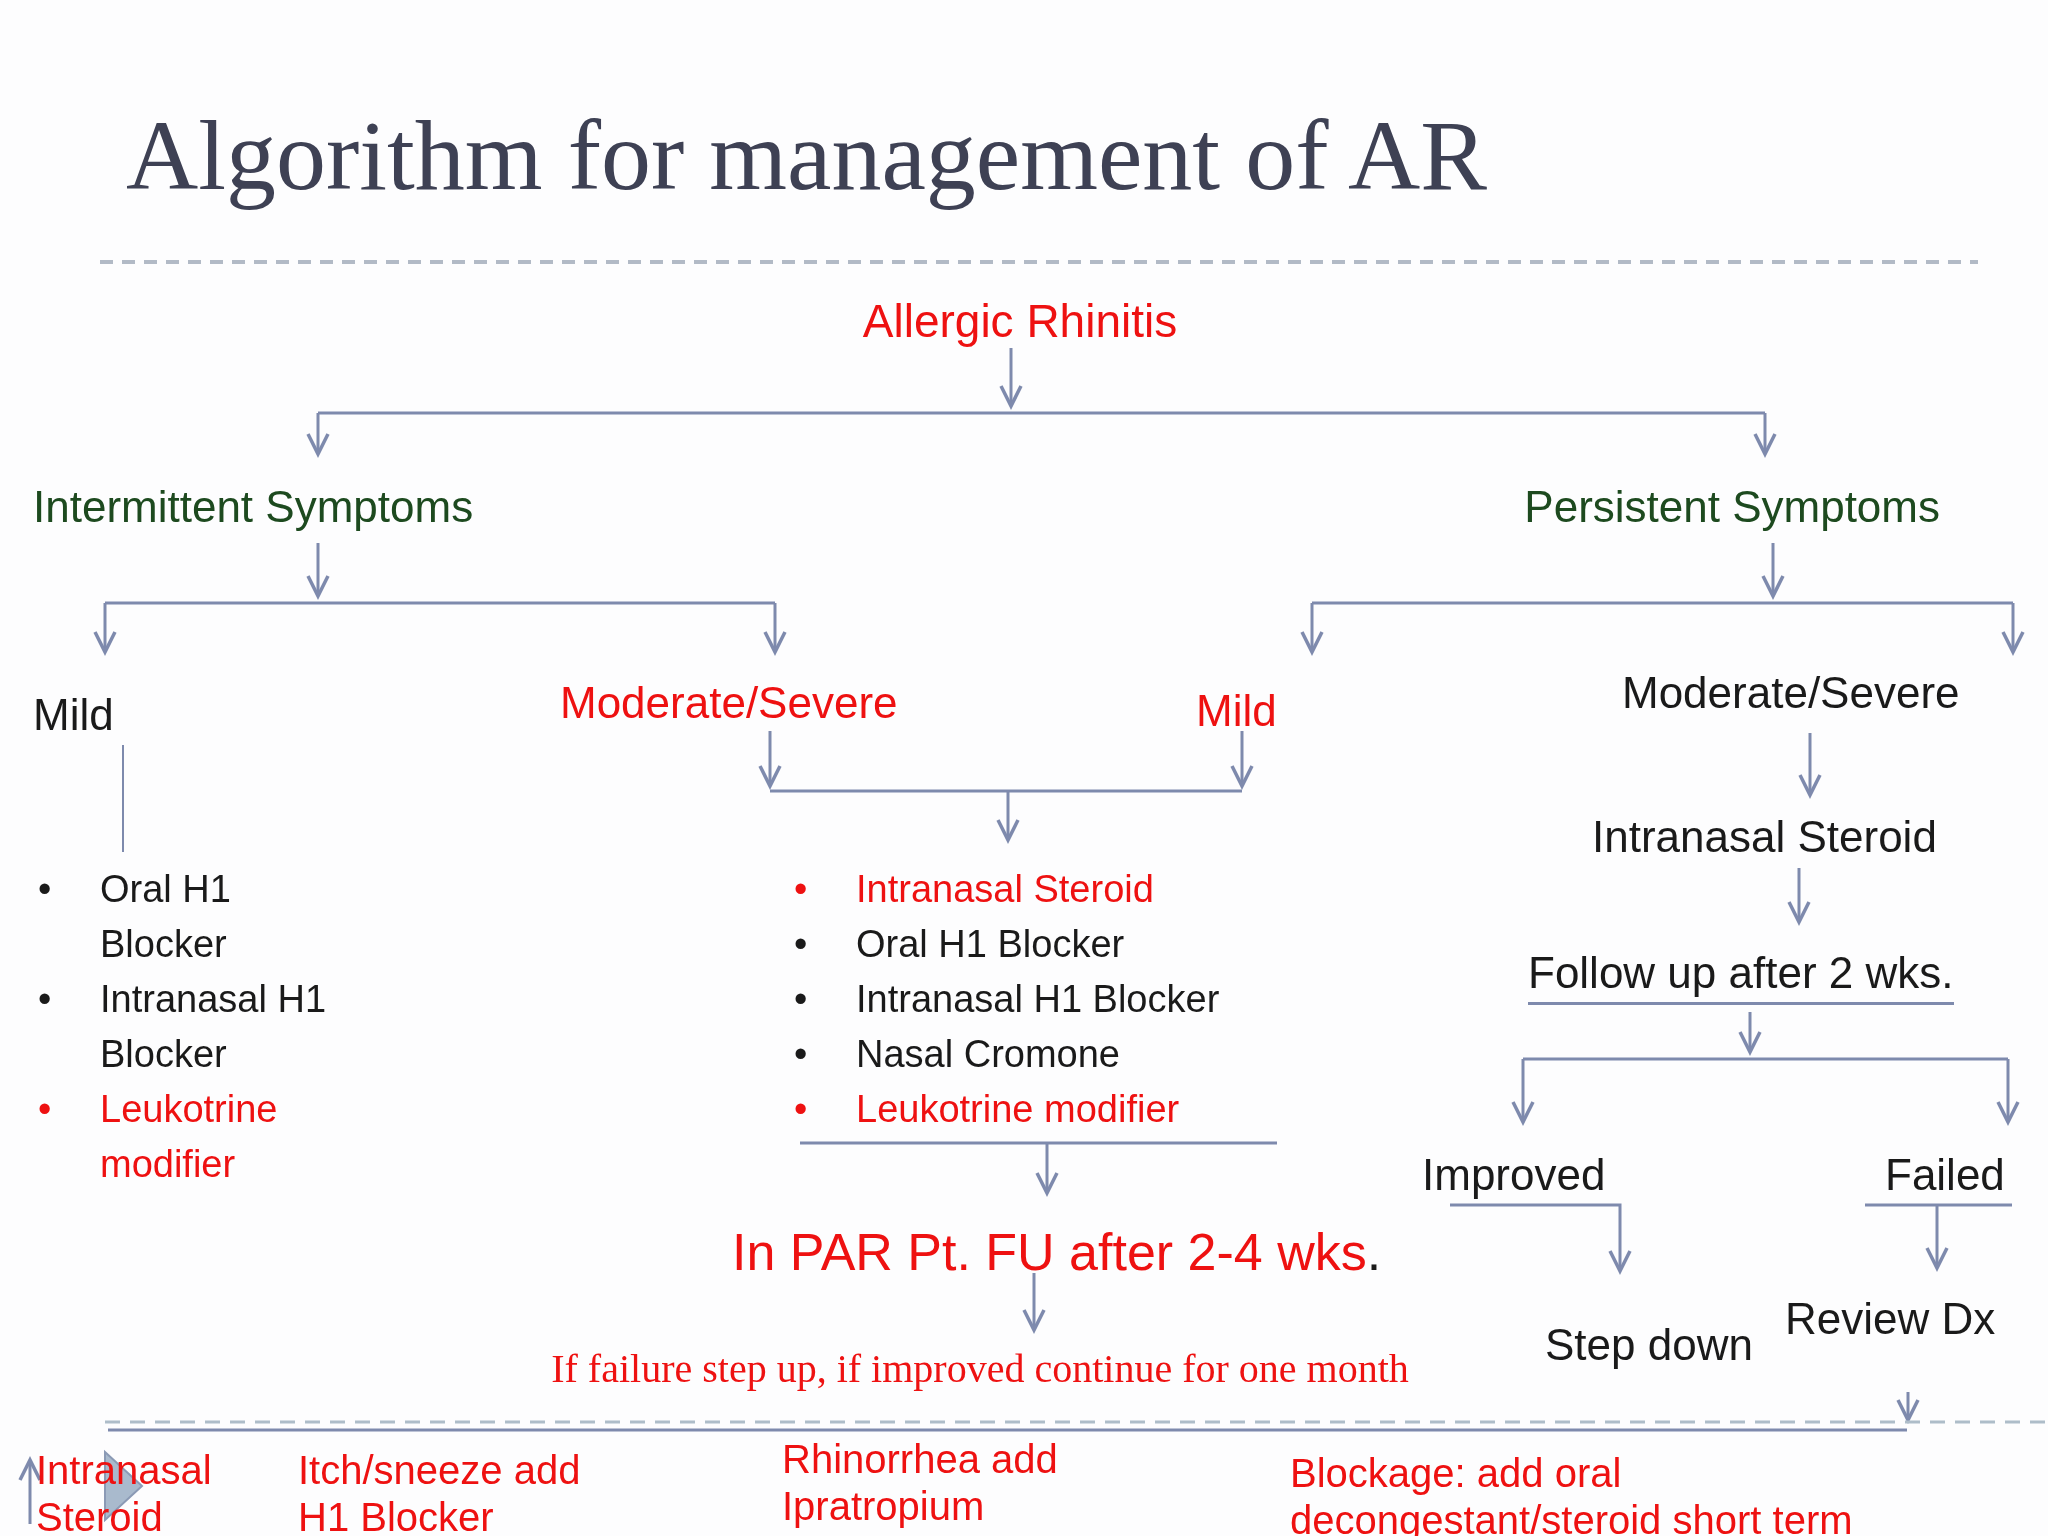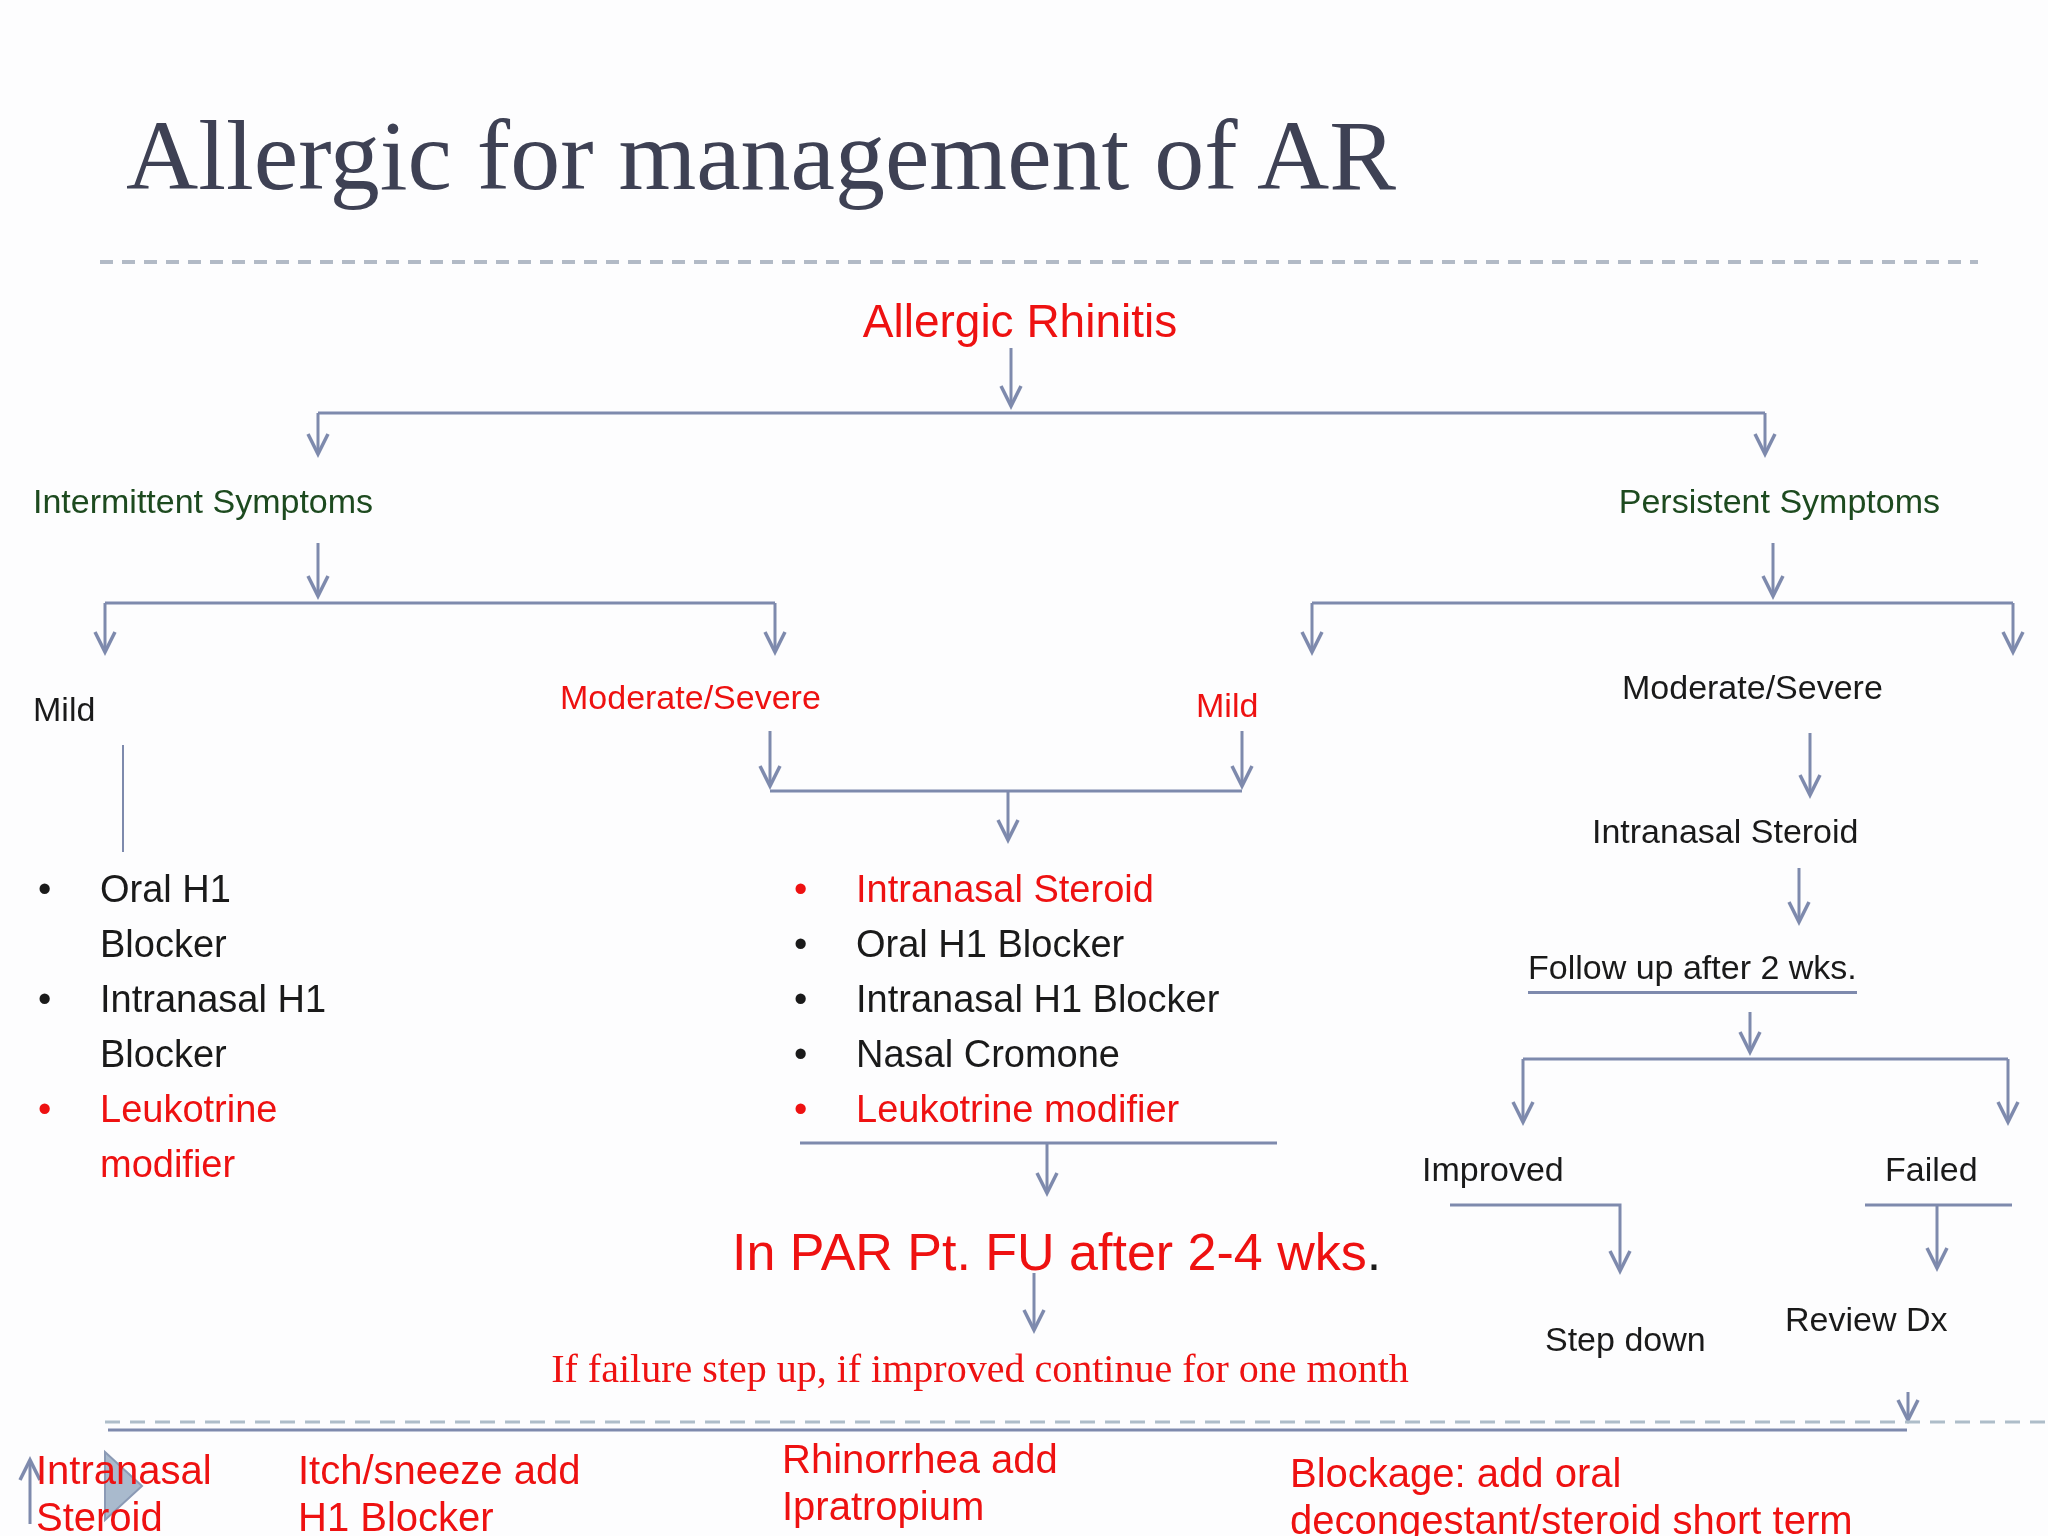--- a/index.html
+++ b/index.html
@@ -4,21 +4,21 @@
 <style>
   html,body{margin:0;padding:0;}
   body{width:2048px;height:1536px;overflow:hidden;background:#fdfdfe;
        font-family:"Liberation Sans", sans-serif;color:#1a1a1a;}
   .stage{position:relative;width:2048px;height:1536px;}
   .abs{position:absolute;white-space:nowrap;}
   .title{font-family:"Liberation Serif", serif;font-size:100px;color:#3e4154;letter-spacing:0px;}
   .red{color:#ee1111;}
   .green{color:#1d4a1f;}
   .black{color:#1a1a1a;}
-  .h1{font-size:34px;}
+  .h1{font-size:44px;}
   .root-label{font-size:46px;text-align:center;width:460px;}
   .list{list-style:none;margin:0;padding:0;font-size:38px;line-height:55px;}
   .list li{position:relative;padding-left:64px;white-space:normal;}
   .list li .dot{position:absolute;left:2px;top:0;}
   .mid-list li{white-space:nowrap;}
   .underlined{border-bottom:3px solid #7e8aad;padding-bottom:4px;}
   .two-line{line-height:58px;}
   .footer-label{font-size:40px;line-height:47px;}
   .inpar{font-size:52px;}
   .failnote{font-size:40px;width:1100px;text-align:center;}
@@ -76,21 +76,21 @@
       <path d="M1937 1205 V1268" marker-end="url(#ah)"></path>
       <path d="M1908 1392 V1420" marker-end="url(#ah)"></path>
 
       <path d="M105 1422 H2048" stroke="#aebdc9" stroke-width="3" stroke-dasharray="15 10"></path>
       <path d="M108 1430 H1907"></path>
       <path d="M30 1524 V1460" marker-end="url(#ah)"></path>
       <polygon points="105,1452 142,1486 105,1520" fill="#a9bacd" stroke="#8b9ab5" stroke-width="2"></polygon>
     </g>
   </svg>
 
-  <div class="abs title" style="left:126px;top:98px;">Allergic for management of AR</div>
+  <div class="abs title" style="left:126px;top:98px;">Algorithm for management of AR</div>
 
   <div class="abs red root-label" style="left:790px;top:294px;">Allergic Rhinitis</div>
 
   <div class="abs green h1" style="left:33px;top:482px;">Intermittent Symptoms</div>
 
   <div class="abs green h1" style="left:1450px;top:482px;width:490px;text-align:right;">Persistent Symptoms</div>
 
   <div class="abs black h1" style="left:33px;top:690px;">Mild</div>
 
   <div class="abs red h1" style="left:560px;top:678px;">Moderate/Severe</div>

